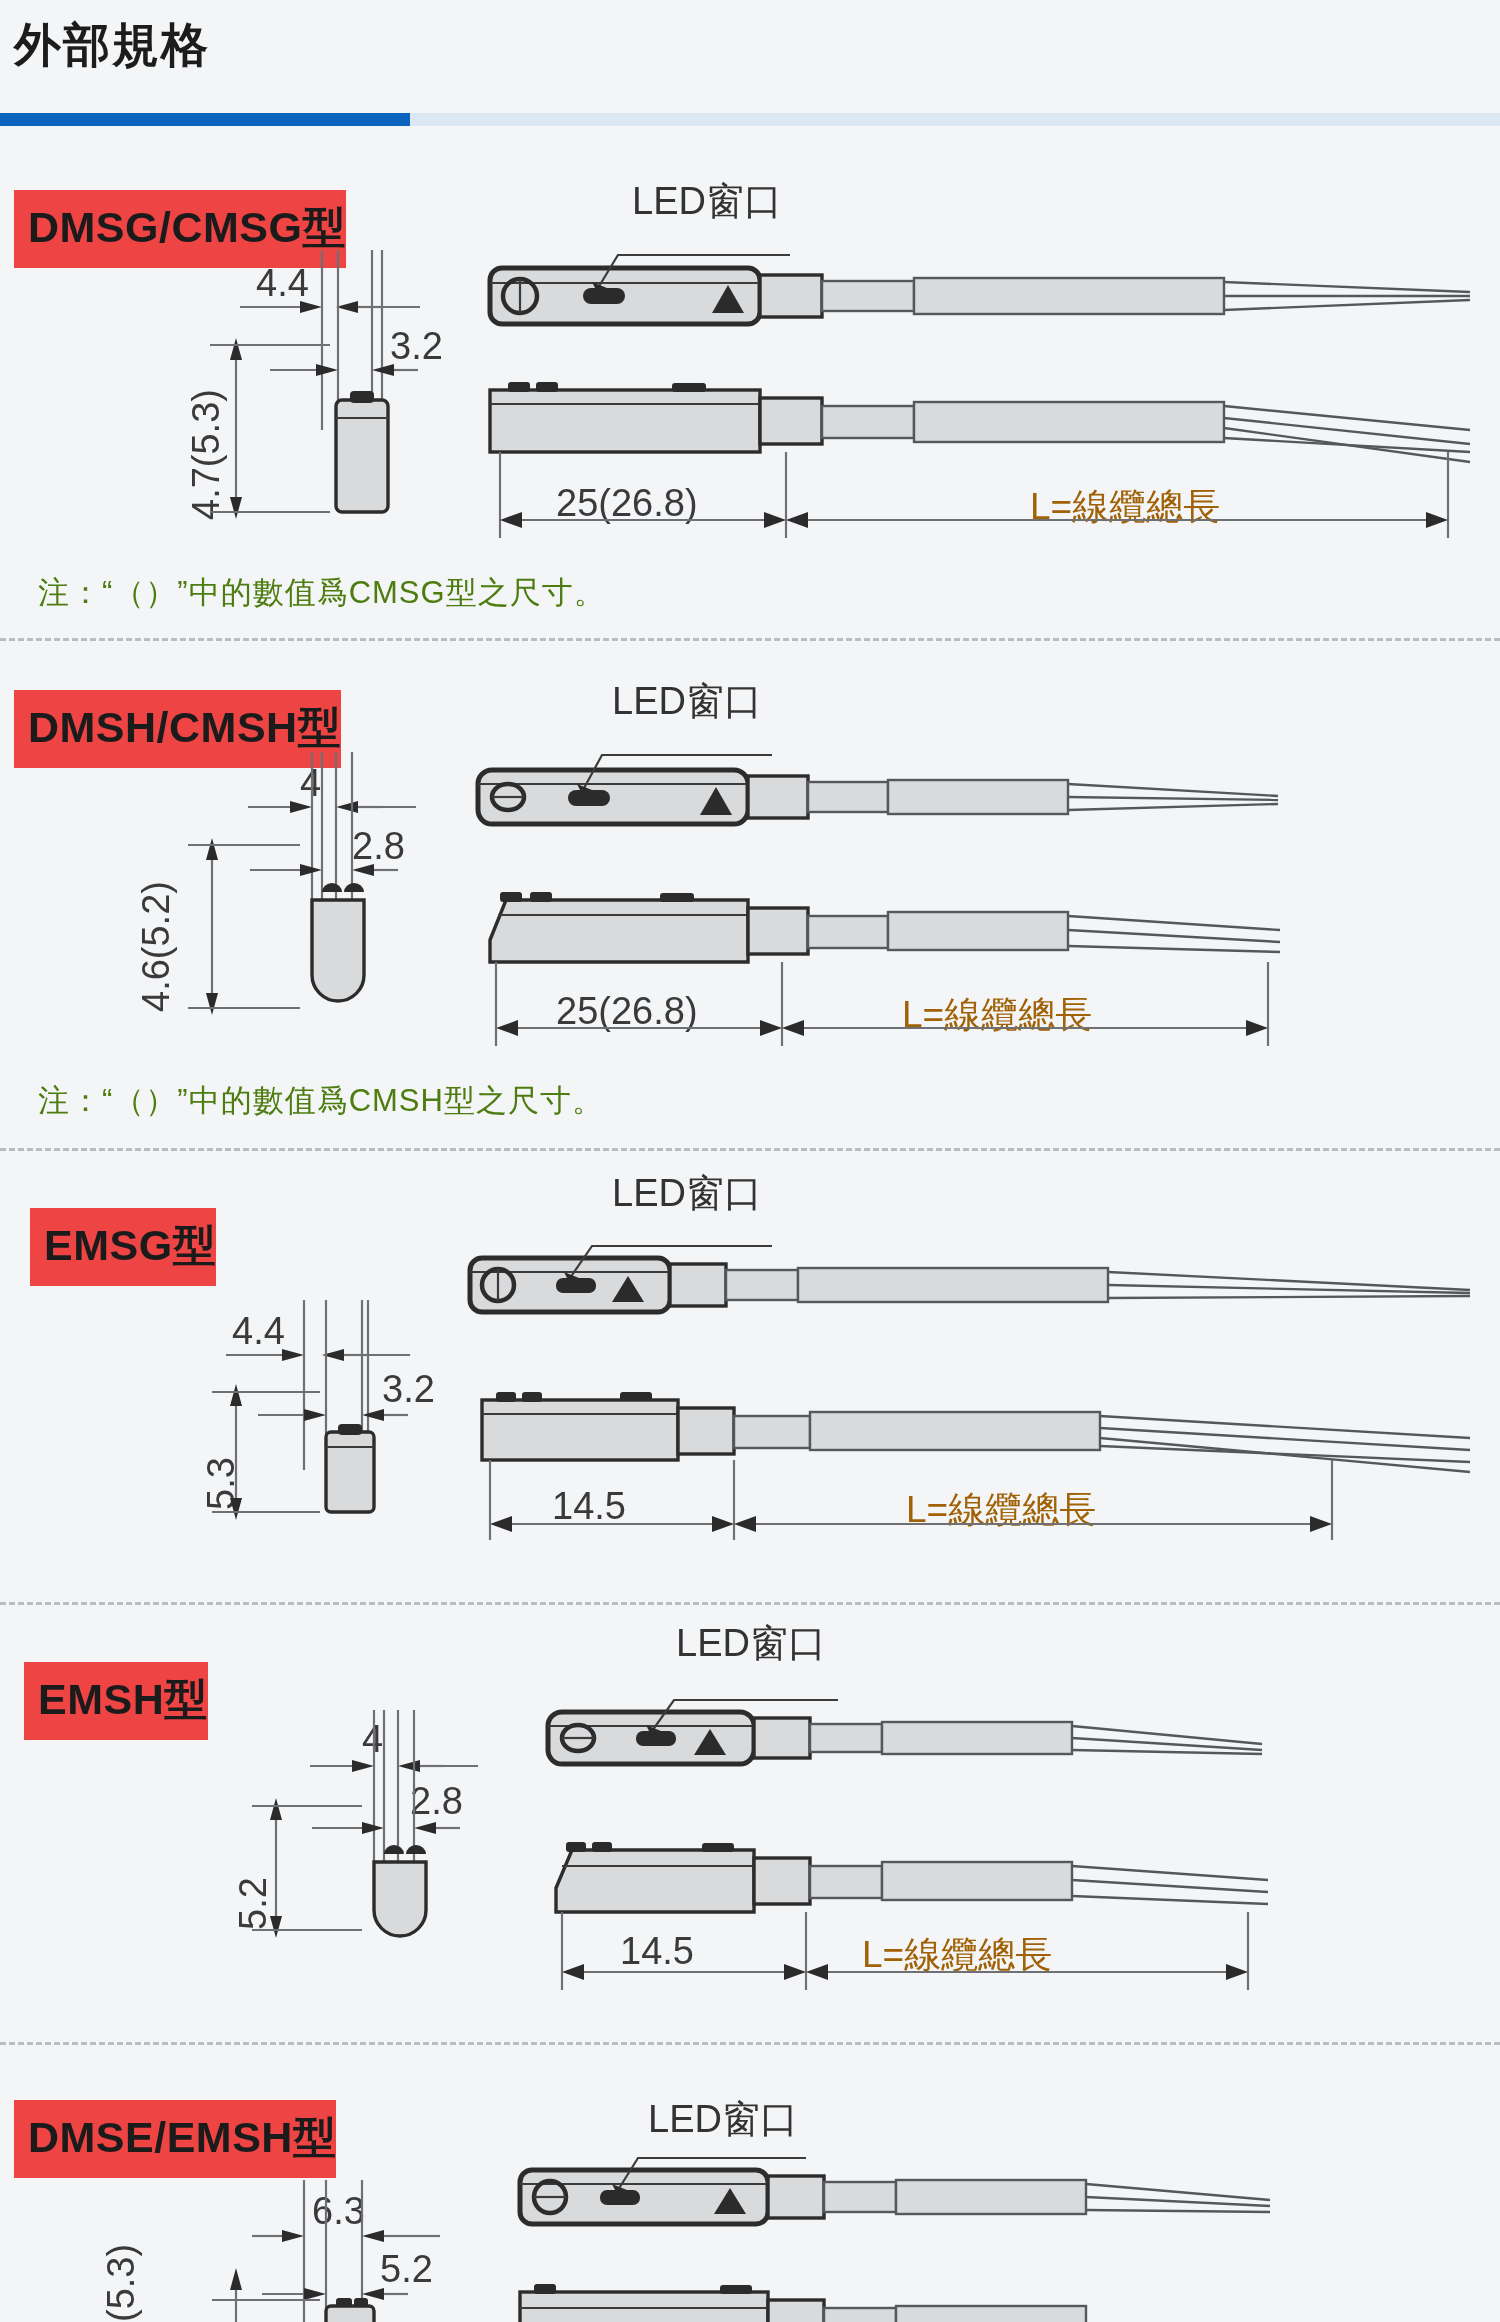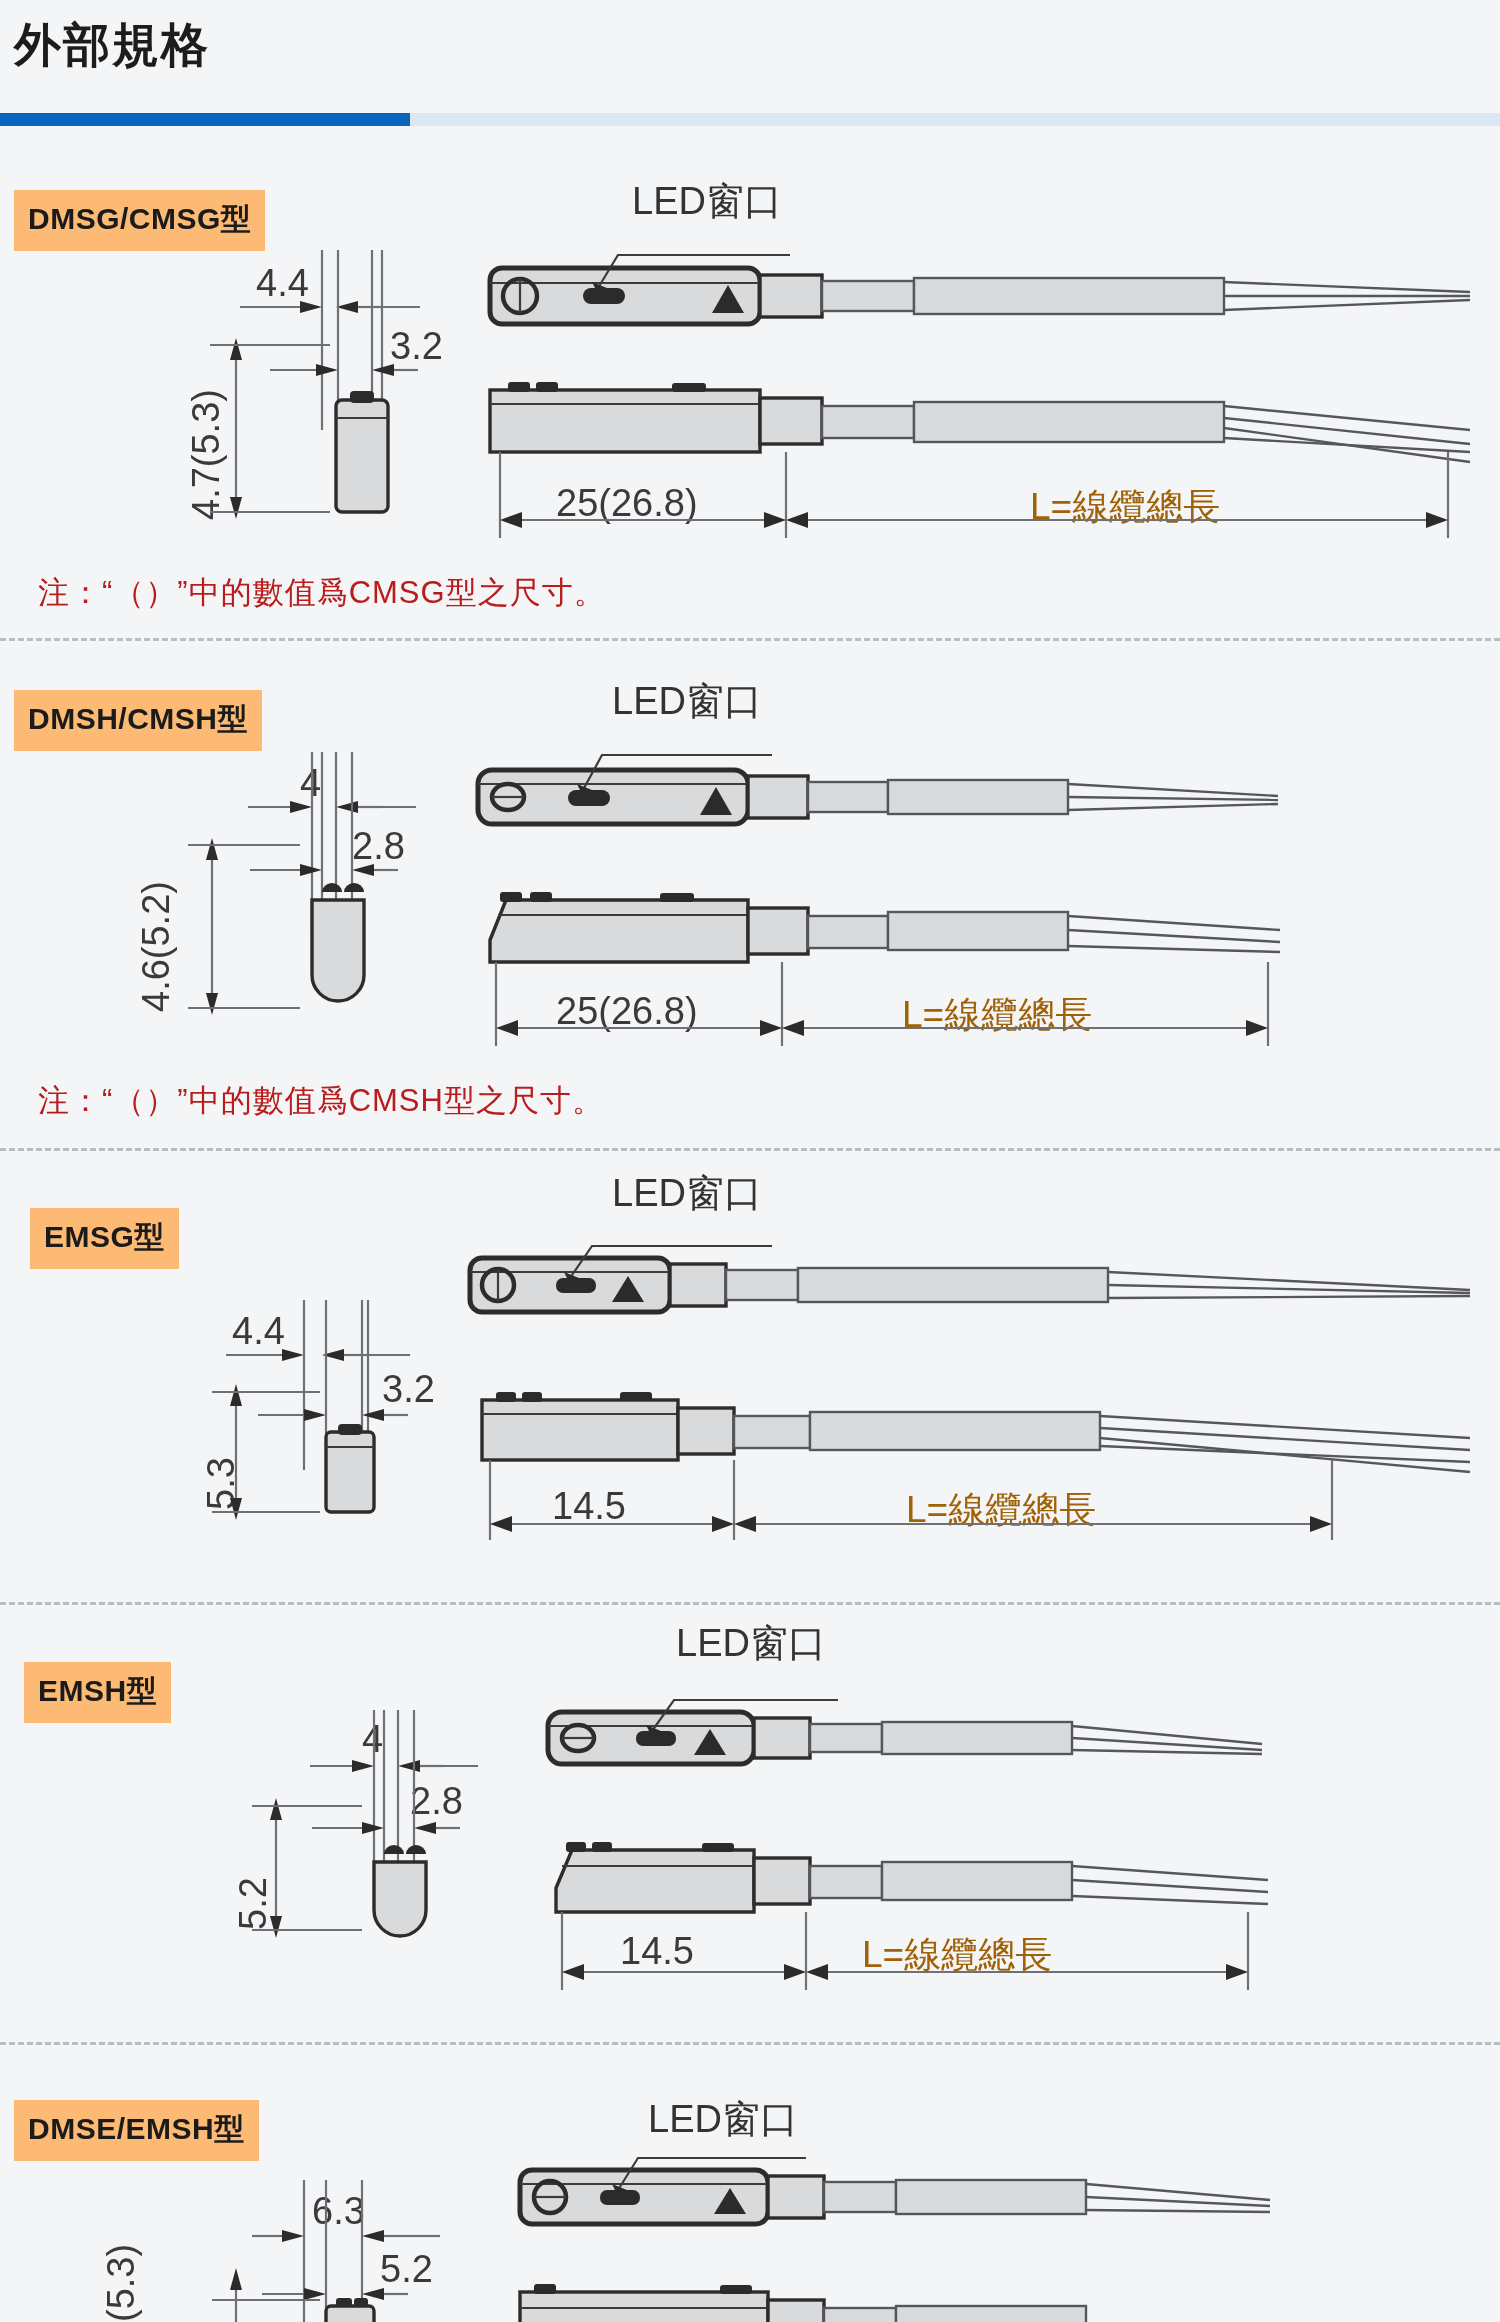--- a/index.html
+++ b/index.html
@@ -40,33 +40,33 @@
 
   
   .section { position: absolute; left: 0; width: 1500px; }
   .divider {
     position: absolute; left: 0; width: 1500px; height: 0;
     border-top: 3px dashed #b9bcc1;
   }
 
   .badge {
     position: absolute;
-    background: #fdba74;
+    background: #ef4444;
     color: #1b1b1b;
     font-weight: bold;
-    font-size: 30px;
+    font-size: 43px;
     letter-spacing: 0.5px;
-    padding: 9px 14px 11px 14px;
+    padding: 9px 0 11px 14px;
     white-space: nowrap;
   }
 
   .note {
     position: absolute;
     font-size: 31px;
-    color: #b91c1c;
+    color: #4d7c0f;
     letter-spacing: 1px;
     white-space: nowrap;
   }
 
   
   .dim-text {
     position: absolute;
     font-size: 38px;
     color: #3a3a3a;
     white-space: nowrap;

